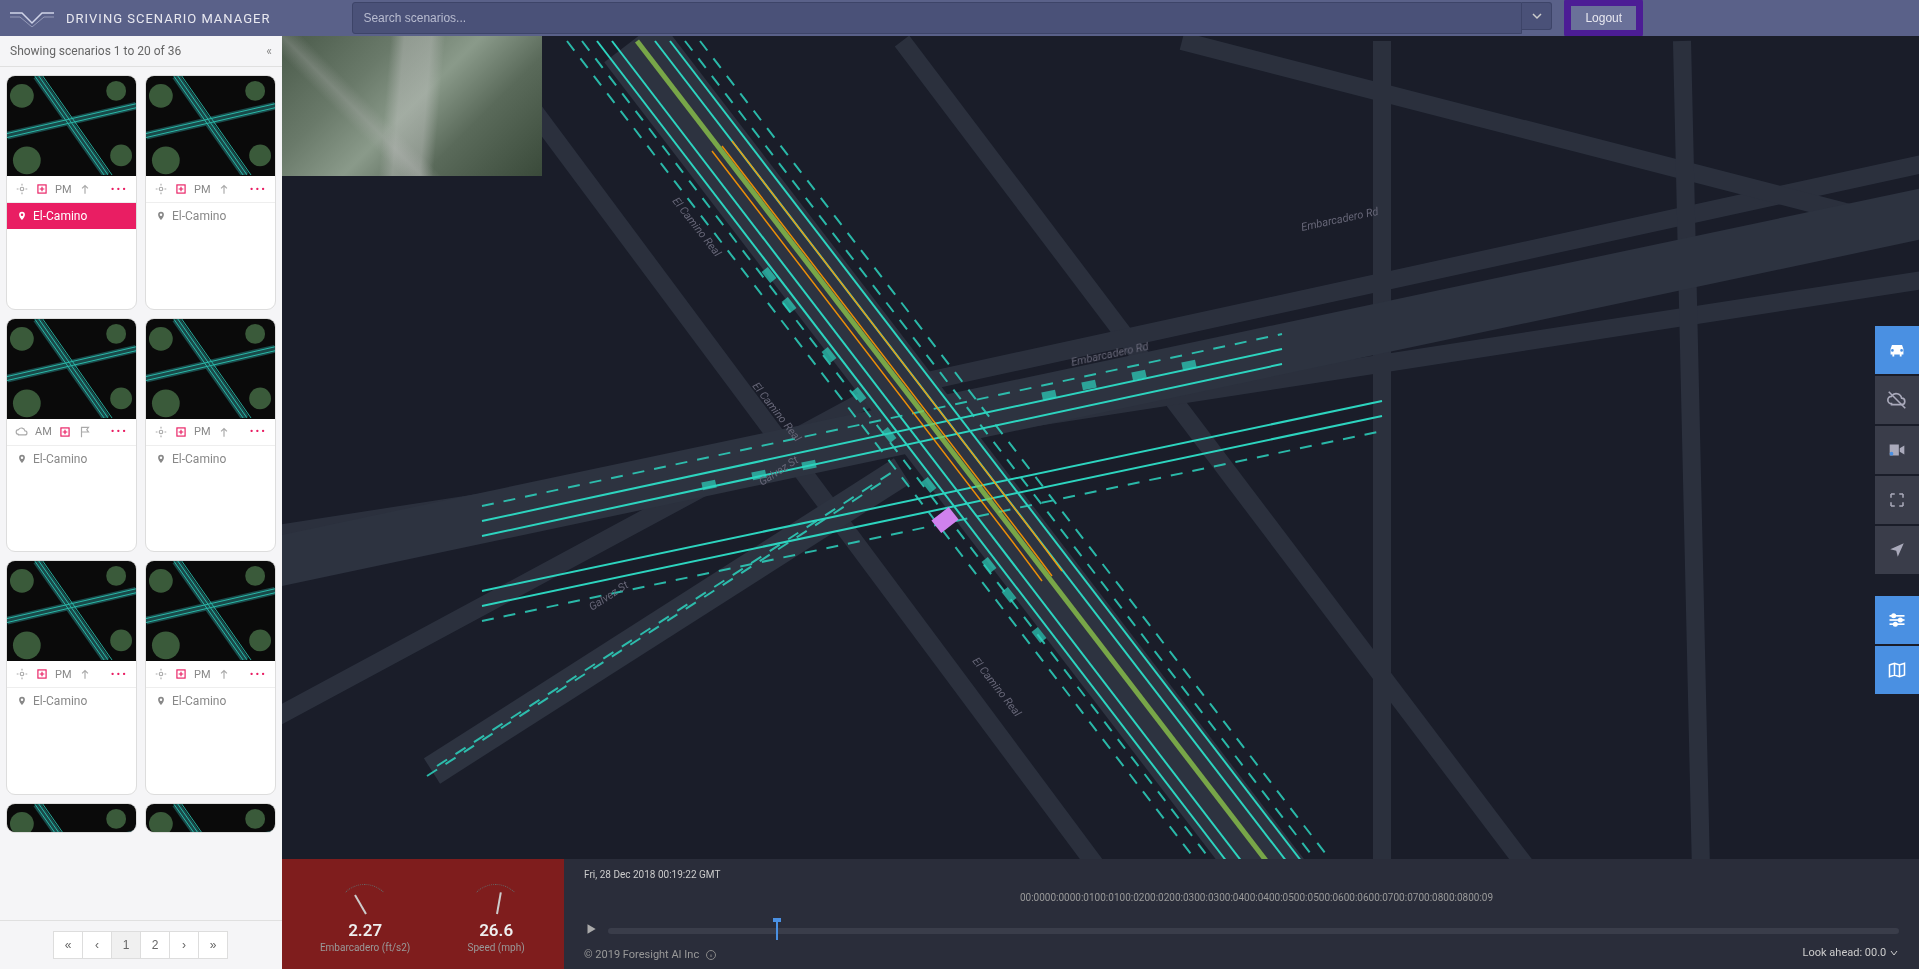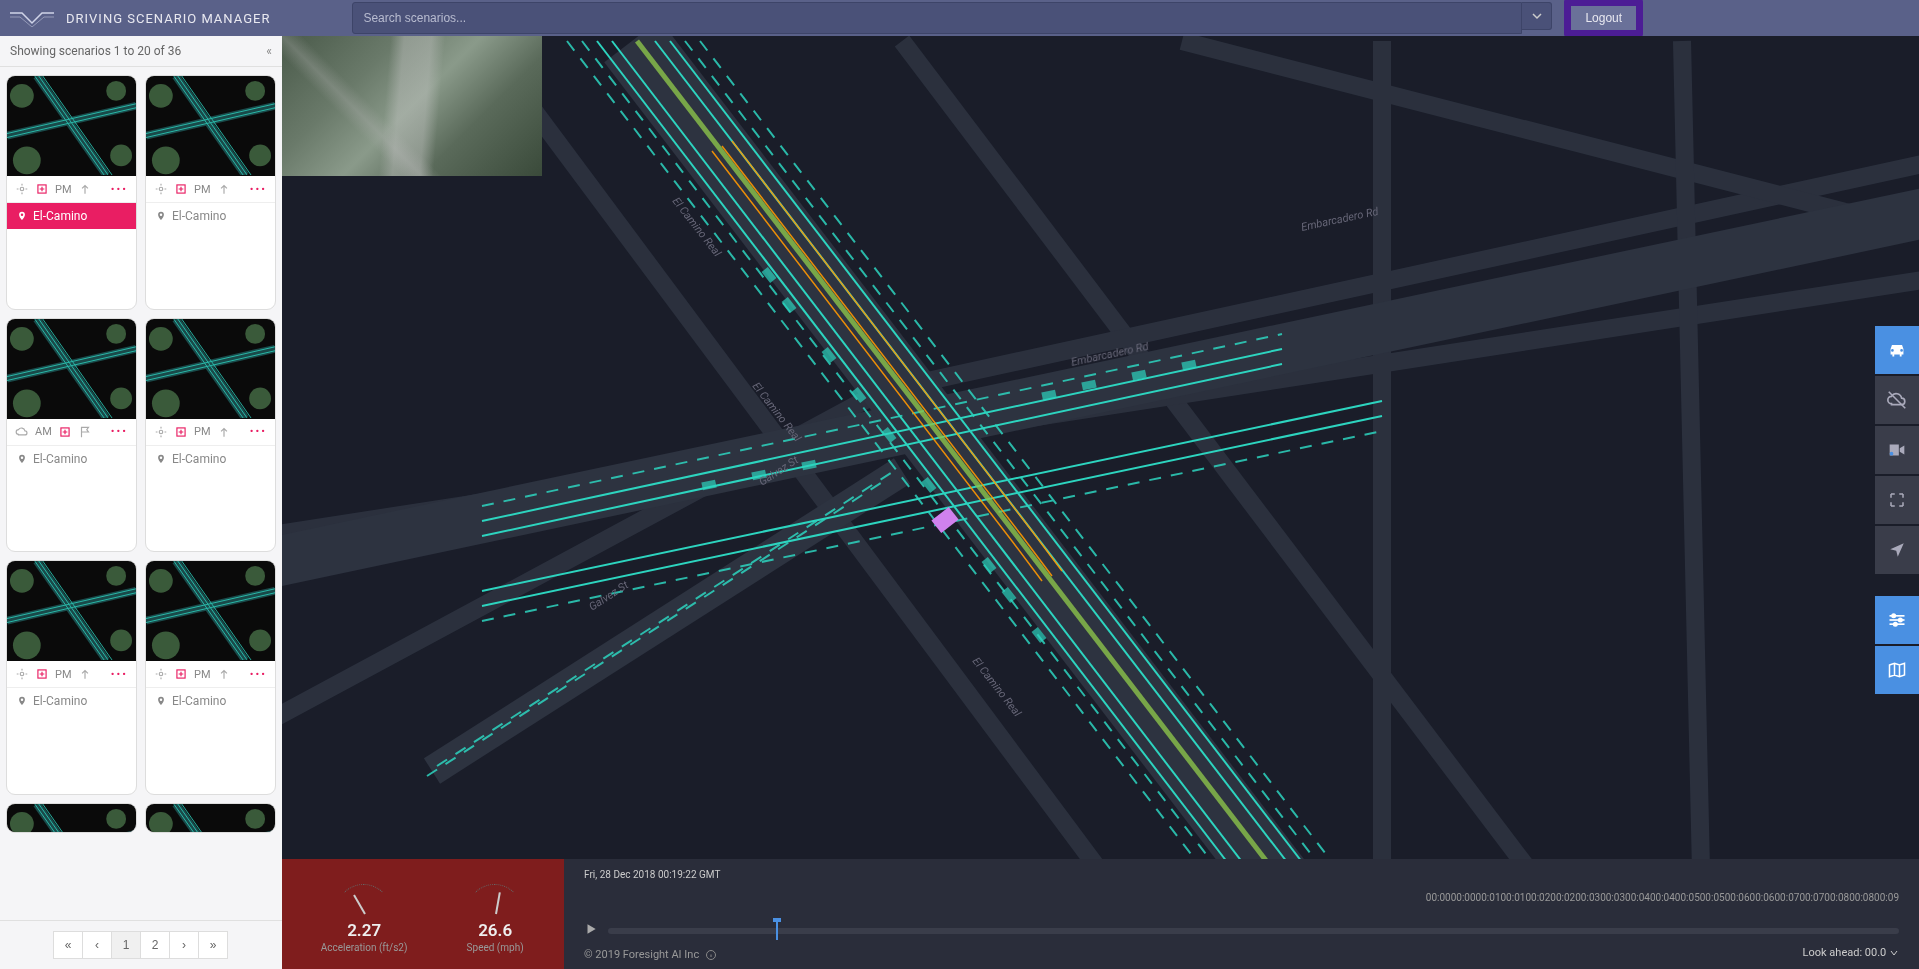--- a/index.html
+++ b/index.html
@@ -292,21 +292,21 @@
   padding: 10px 20px;
   position: relative;
 }
 .timestamp-label {
   font-size: 10px;
   color: #ccc;
   margin-bottom: 12px;
 }
 .timeline-ticks {
   display: flex;
-  justify-content: flex-end;
+  justify-content: center;
   font-size: 10px;
   color: #999;
   margin-bottom: 18px;
   padding-left: 30px;
 }
 .timeline-row {
   display: flex;
   align-items: center;
   gap: 10px;
 }
@@ -855,21 +855,21 @@
 
     
     <div class="bottom-panel">
       <div class="metrics">
         <div class="metric">
           <div class="gauge">
               <div class="gauge-arc"></div>
               <div class="gauge-needle" style="transform:rotate(-30deg)"></div>
             </div>
           <div class="metric-value">2.27</div>
-          <div class="metric-label">Acceleration (ft/s2)</div>
+          <div class="metric-label">Embarcadero (ft/s2)</div>
         </div>
         <div class="metric">
           <div class="gauge">
               <div class="gauge-arc"></div>
               <div class="gauge-needle" style="transform:rotate(10deg)"></div>
             </div>
           <div class="metric-value">26.6</div>
           <div class="metric-label">Speed (mph)</div>
         </div>
       </div>

